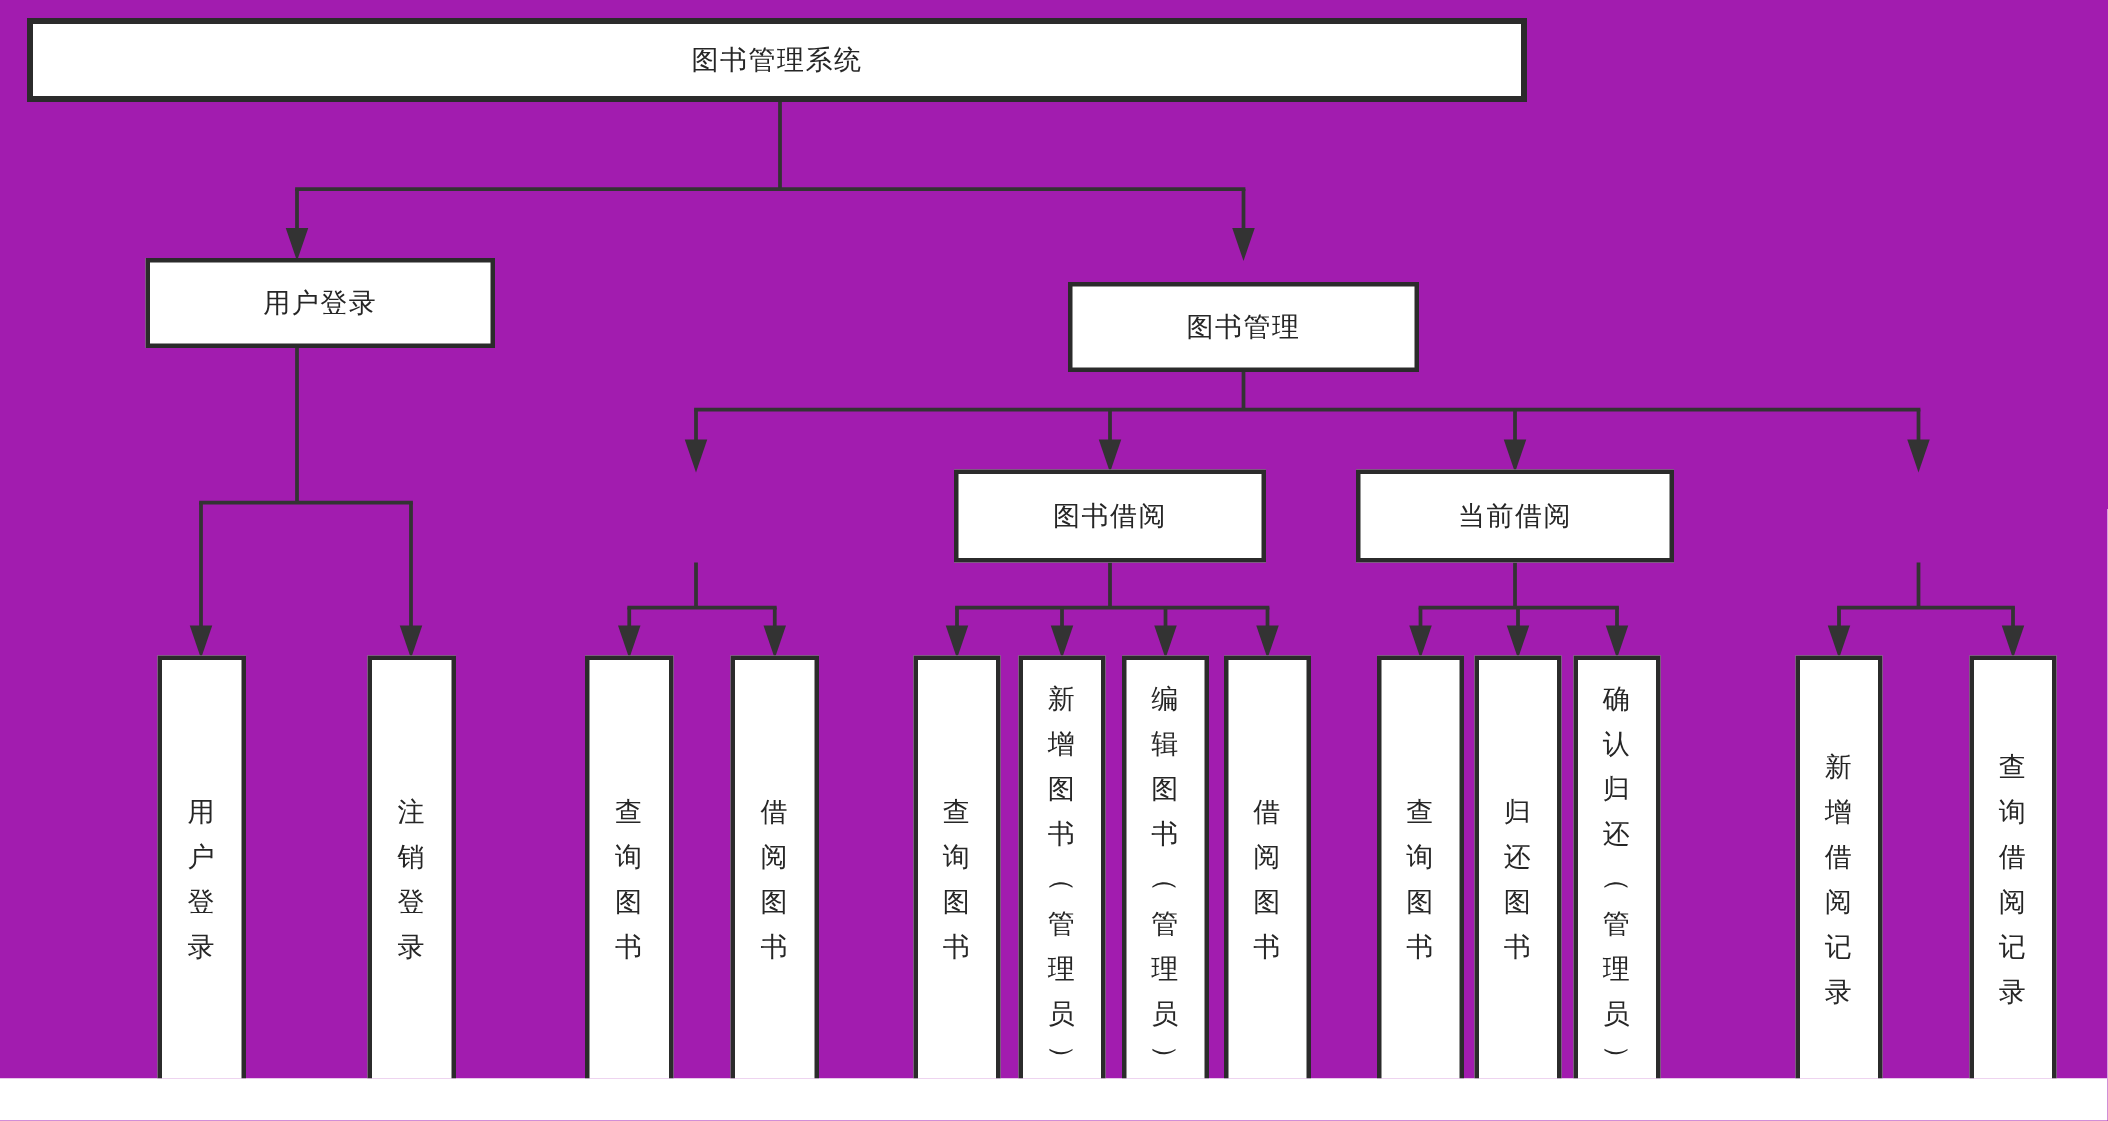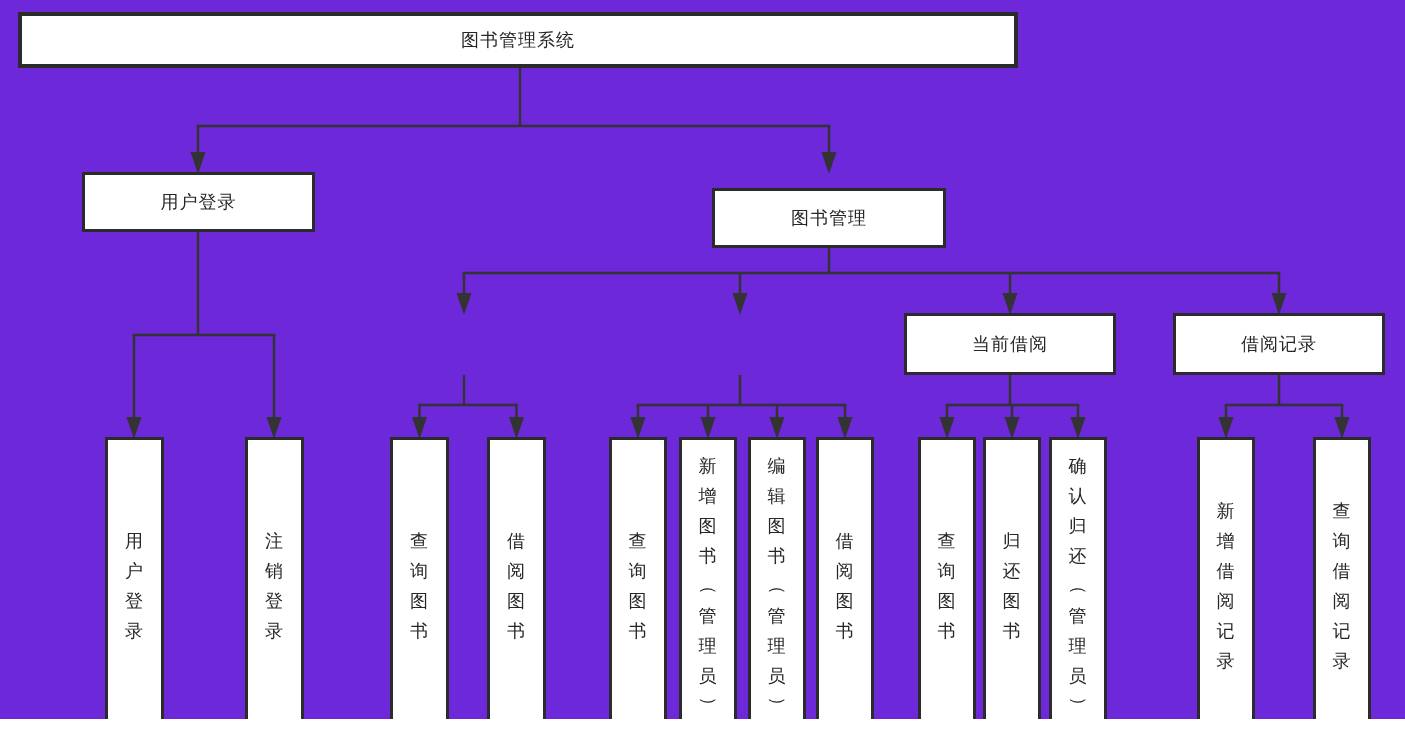--- a/index.html
+++ b/index.html
@@ -1,20 +1,20 @@
 <!DOCTYPE html>
 <html><head>
 <meta charset="utf-8">
 <style>
   html, body { margin: 0; padding: 0; background: #ffffff; }
   .canvas {
     position: relative;
     width: 1405px;
     height: 719px;
-    background: #6d28d9;
+    background: #a21caf;
     font-family: "Liberation Sans", sans-serif;
     overflow: hidden;
   }
   .wires {
     position: absolute;
     left: 0; top: 0;
     width: 1405px; height: 747px;
     z-index: 1;
   }
   .box {
@@ -123,32 +123,32 @@
       <line x1="1342" y1="405" x2="1342" y2="421"></line>
       <path d="M1218.5,417 L1233.5,417 L1226,439 Z" stroke="none"></path>
       <path d="M1334.5,417 L1349.5,417 L1342,439 Z" stroke="none"></path>
     </g>
   </svg>
 
   <div class="box root" style="left:18px; top:12px; width:1000px; height:56px">
     <span>图书管理系统</span>
   </div>
 
-  <div class="box" style="left:82px; top:172px; width:233px; height:60px">
+  <div class="box" style="left:97px; top:172px; width:233px; height:60px">
     <span>用户登录</span>
   </div>
   <div class="box" style="left:712px; top:188px; width:234px; height:60px">
     <span>图书管理</span>
   </div>
 
+  <div class="box" style="left:636px; top:313px; width:208px; height:62px">
+    <span>图书借阅</span>
+  </div>
   <div class="box" style="left:904px; top:313px; width:212px; height:62px">
     <span>当前借阅</span>
-  </div>
-  <div class="box" style="left:1173px; top:313px; width:212px; height:62px">
-    <span>借阅记录</span>
   </div>
 
   <div class="box" style="left:105px; top:437px; width:59px; height:298px">
     <span class="vtext">
         <span>用</span>
         <span>户</span>
         <span>登</span>
         <span>录</span>
       </span>
   </div>

